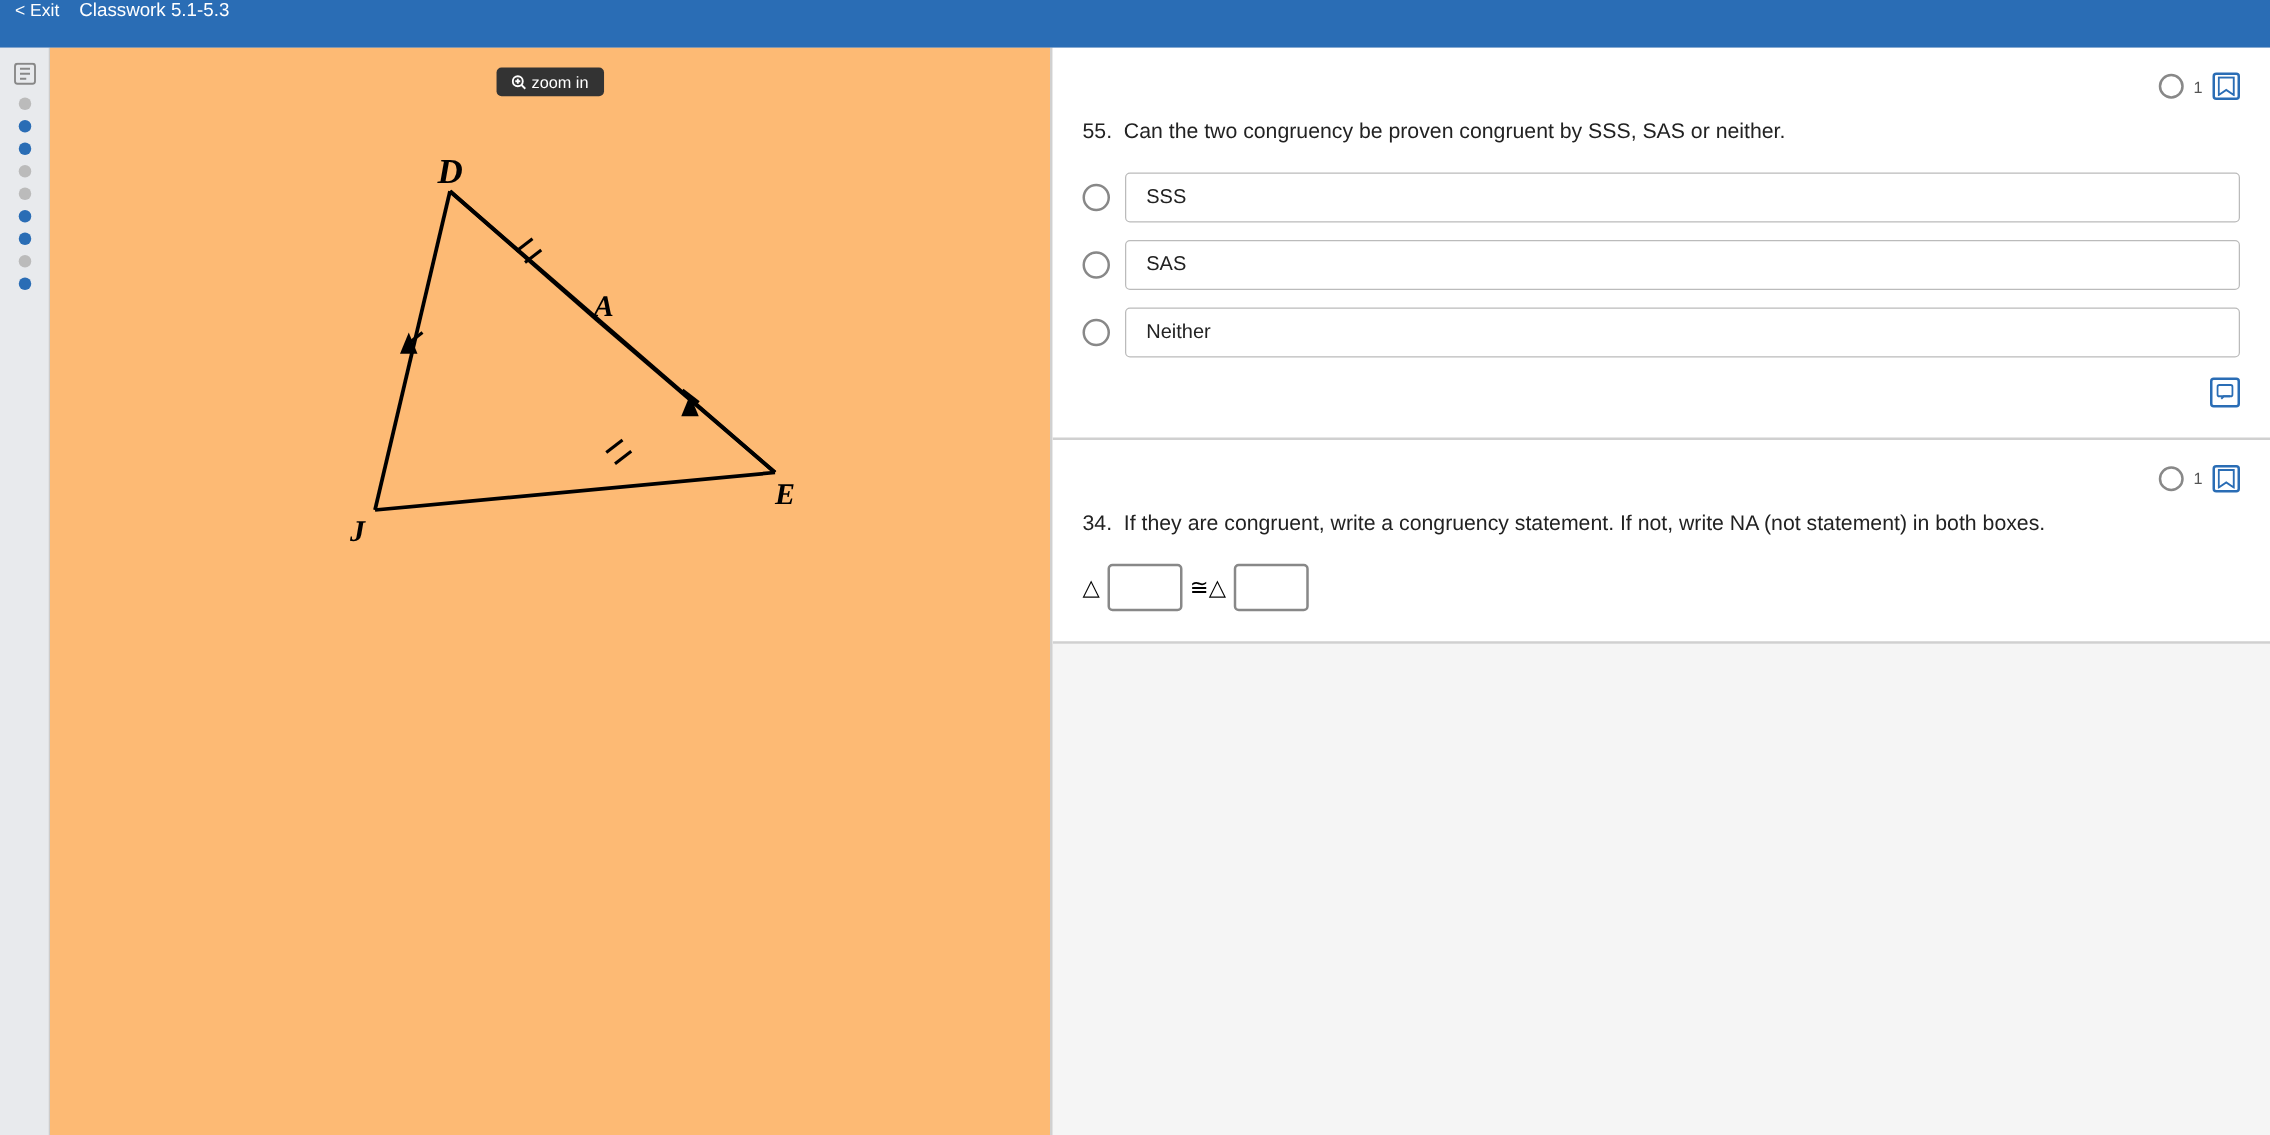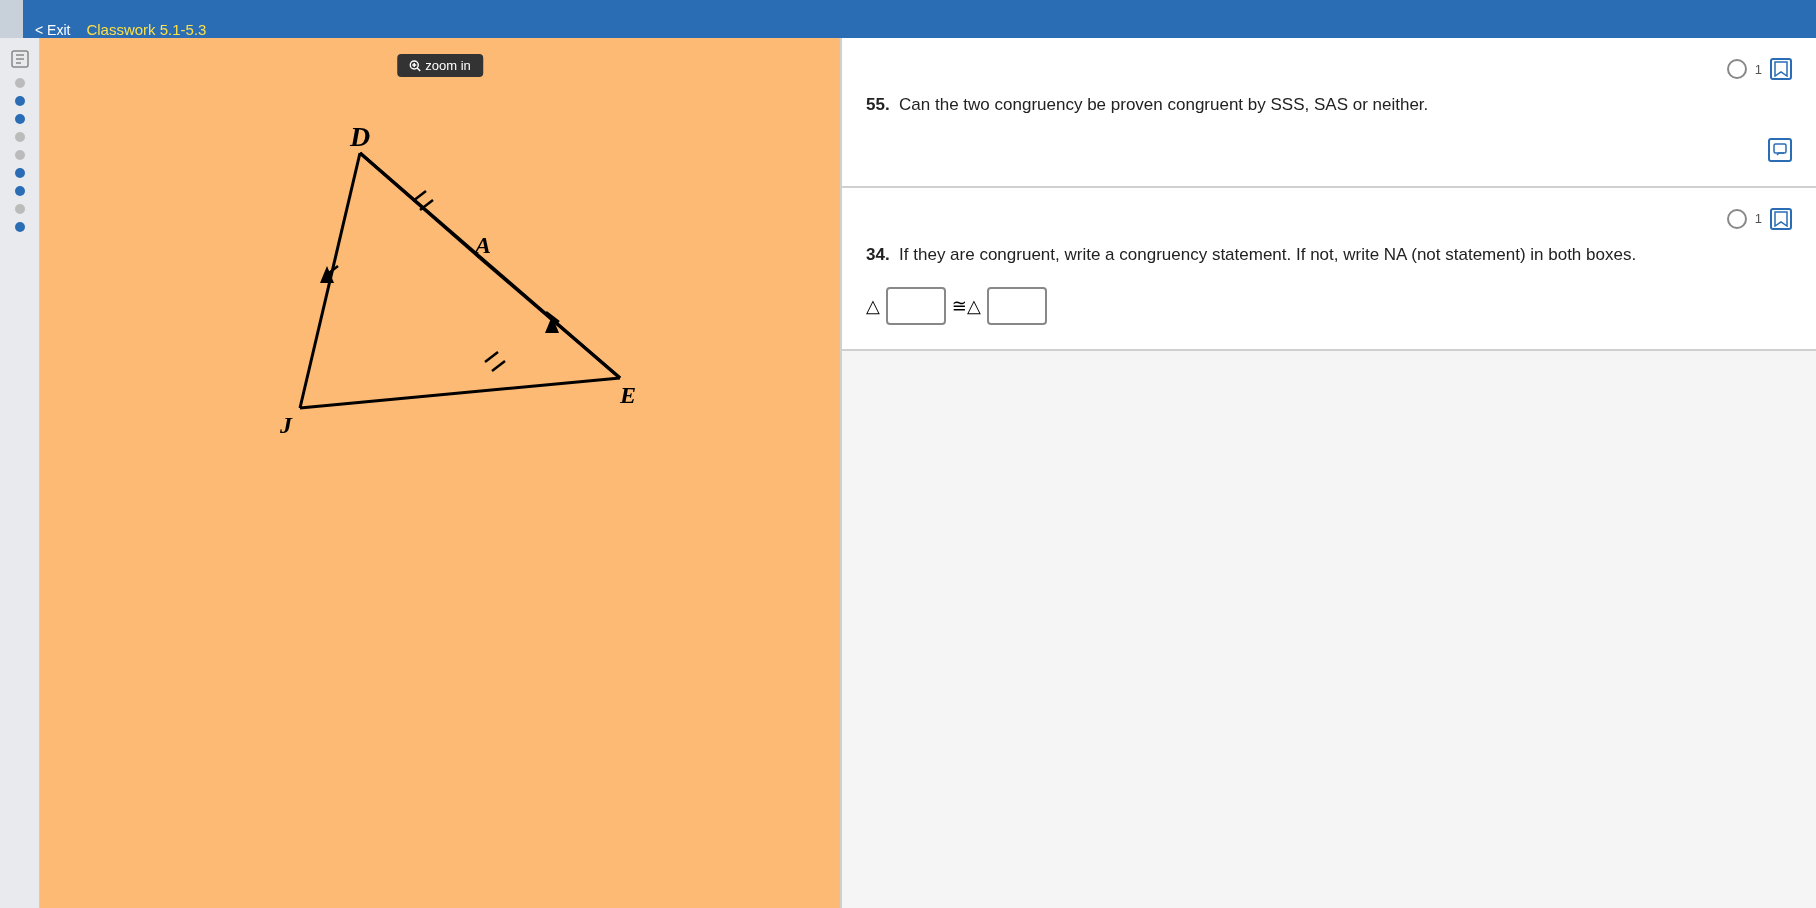--- a/index.html
+++ b/index.html
@@ -12,36 +12,35 @@
       position: relative;
     }
 
     
     .top-bar {
       position: absolute;
       top: 0; left: 0; right: 0;
       height: 38px;
       background: #2a6db5;
       display: flex;
-      align-items: flex-end;
+      align-items: flex-start;
       padding: 0 12px;
       gap: 16px;
       z-index: 10;
-      margin-left: 23px;
     }
     .top-bar-exit {
       color: white;
       font-size: 14px;
       cursor: pointer;
       display: flex;
       align-items: center;
       gap: 4px;
     }
     .top-bar-title {
-      color: #fde047;
+      color: #ffffff;
       font-size: 15px;
       font-weight: 500;
     }
 
     
     .left-sidebar {
       position: absolute;
       top: 38px;
       left: 0;
       width: 40px;
@@ -168,21 +167,21 @@
 
     .question-text {
       font-size: 17px;
       font-weight: 500;
       color: #222;
       line-height: 1.5;
       margin-bottom: 20px;
     }
 
     .question-num {
-      font-weight: 700;
+      font-weight: 400;
     }
 
     .answer-options {
       display: flex;
       flex-direction: column;
       gap: 14px;
     }
 
     .answer-option {
       display: flex;
@@ -334,20 +333,34 @@
             <path d="M1 1h12v14l-6-4-6 4V1z" stroke="#2a6db5" stroke-width="1.5" fill="none"></path>
           </svg>
         </div>
       </div>
 
       <div class="question-text">
         <span class="question-num">55.</span>
         &nbsp;<span>Can the two congruency be proven congruent by SSS, SAS or neither.</span>
       </div>
 
+      <div class="answer-options">
+        <div class="answer-option">
+          <div class="radio-circle"></div>
+          <div class="answer-box">SSS</div>
+        </div>
+        <div class="answer-option">
+          <div class="radio-circle"></div>
+          <div class="answer-box">SAS</div>
+        </div>
+        <div class="answer-option">
+          <div class="radio-circle"></div>
+          <div class="answer-box">Neither</div>
+        </div>
+      </div>
 
       <div class="comment-icon-container">
         <div class="comment-icon">
           <svg width="14" height="13" viewBox="0 0 14 13" fill="none">
             <rect x="1" y="1" width="12" height="9" rx="1.5" stroke="#2a6db5" stroke-width="1.5"></rect>
             <path d="M4 12l2-2h5" stroke="#2a6db5" stroke-width="1.5" fill="none"></path>
           </svg>
         </div>
       </div>
     </div>

